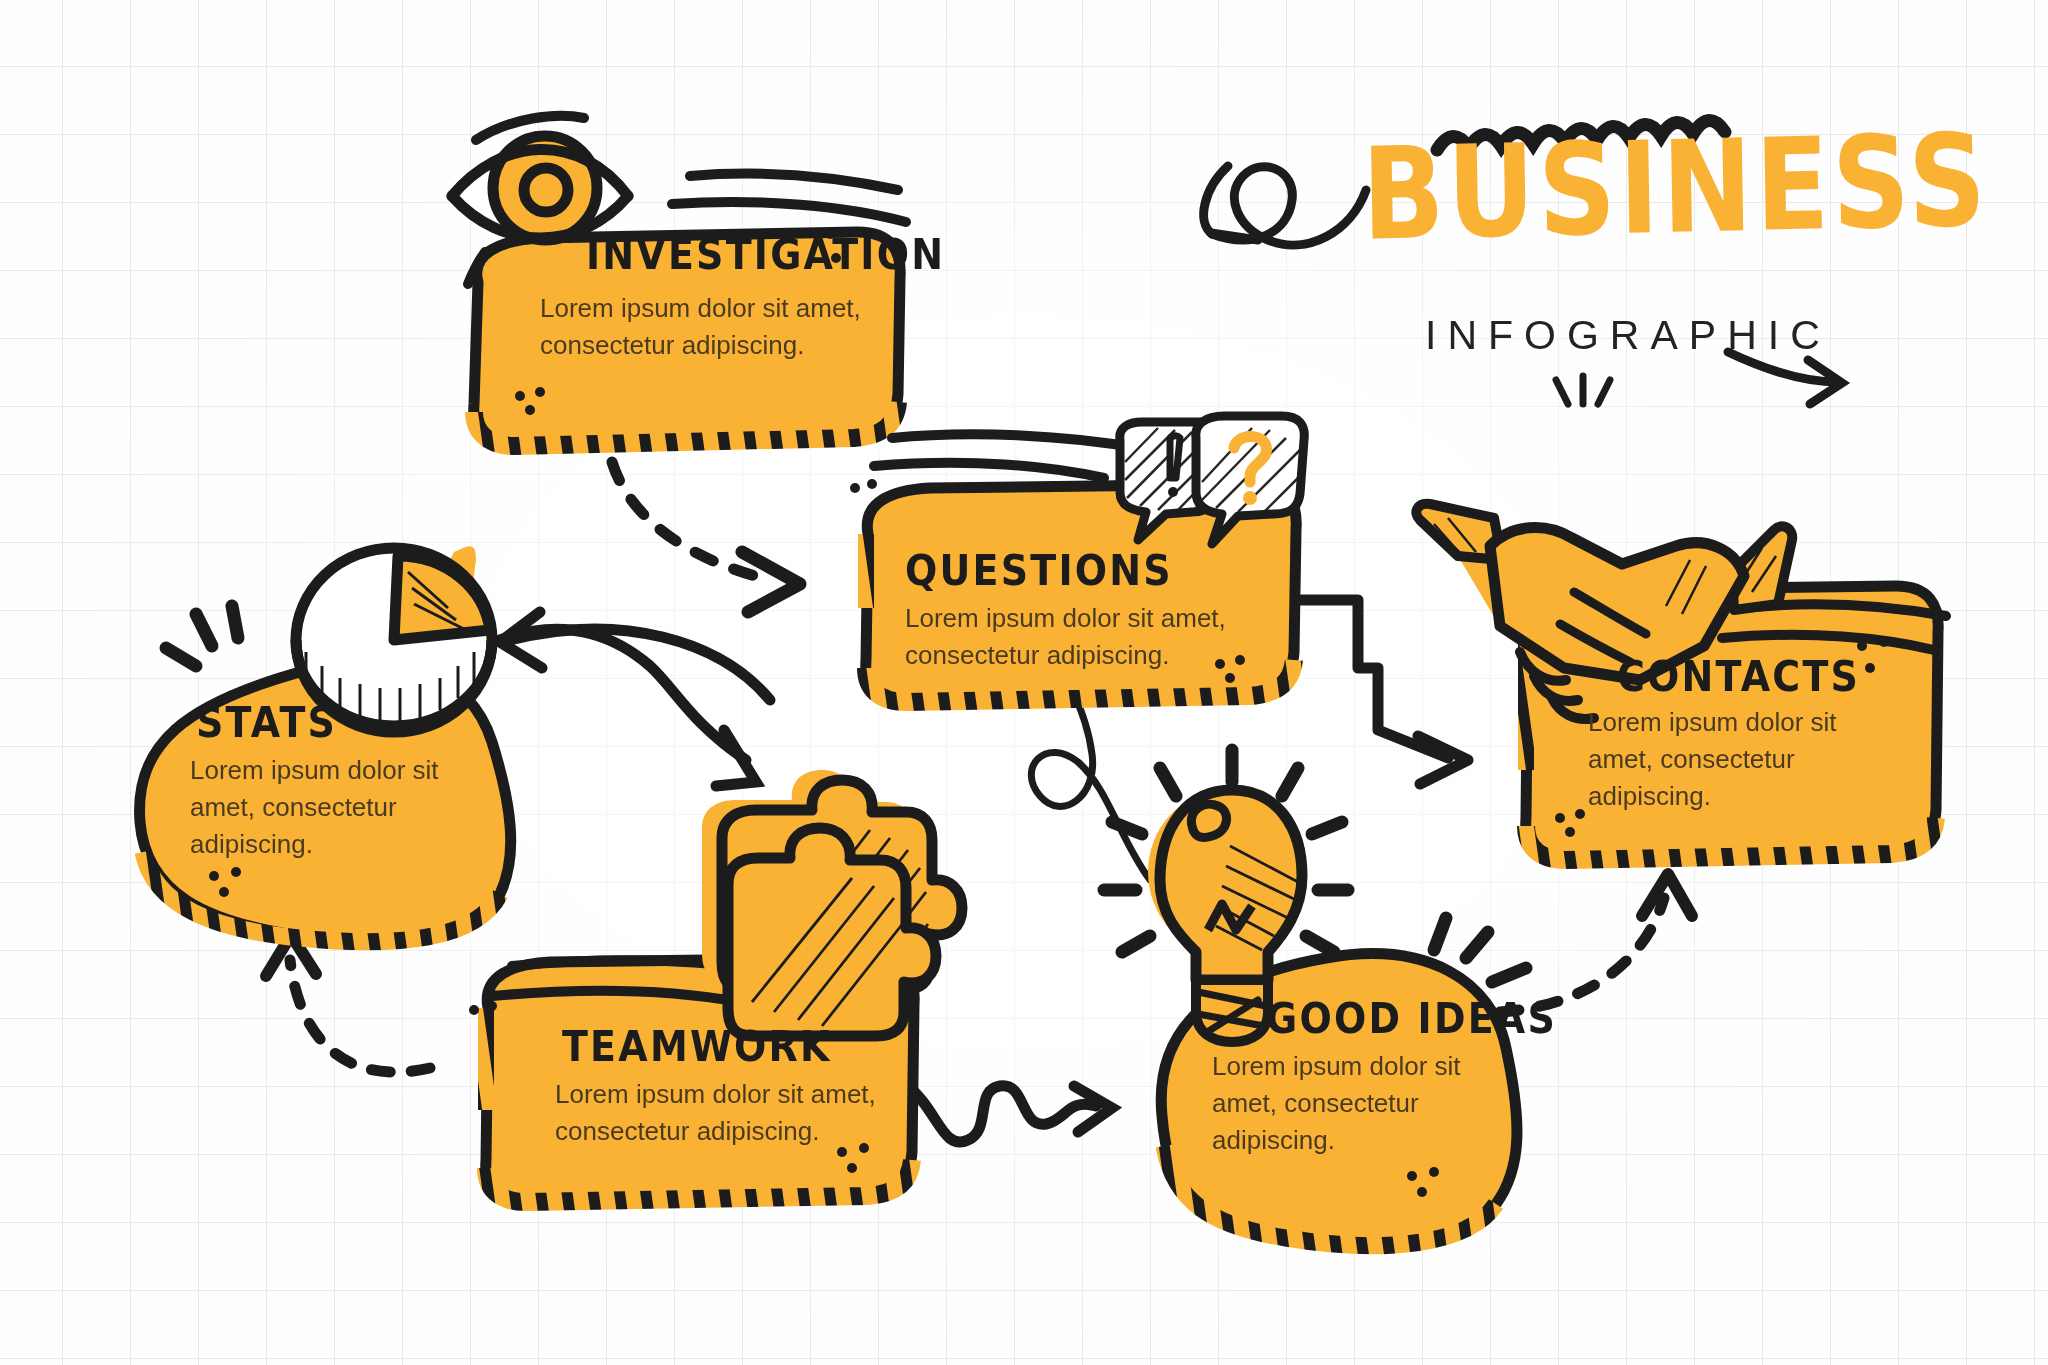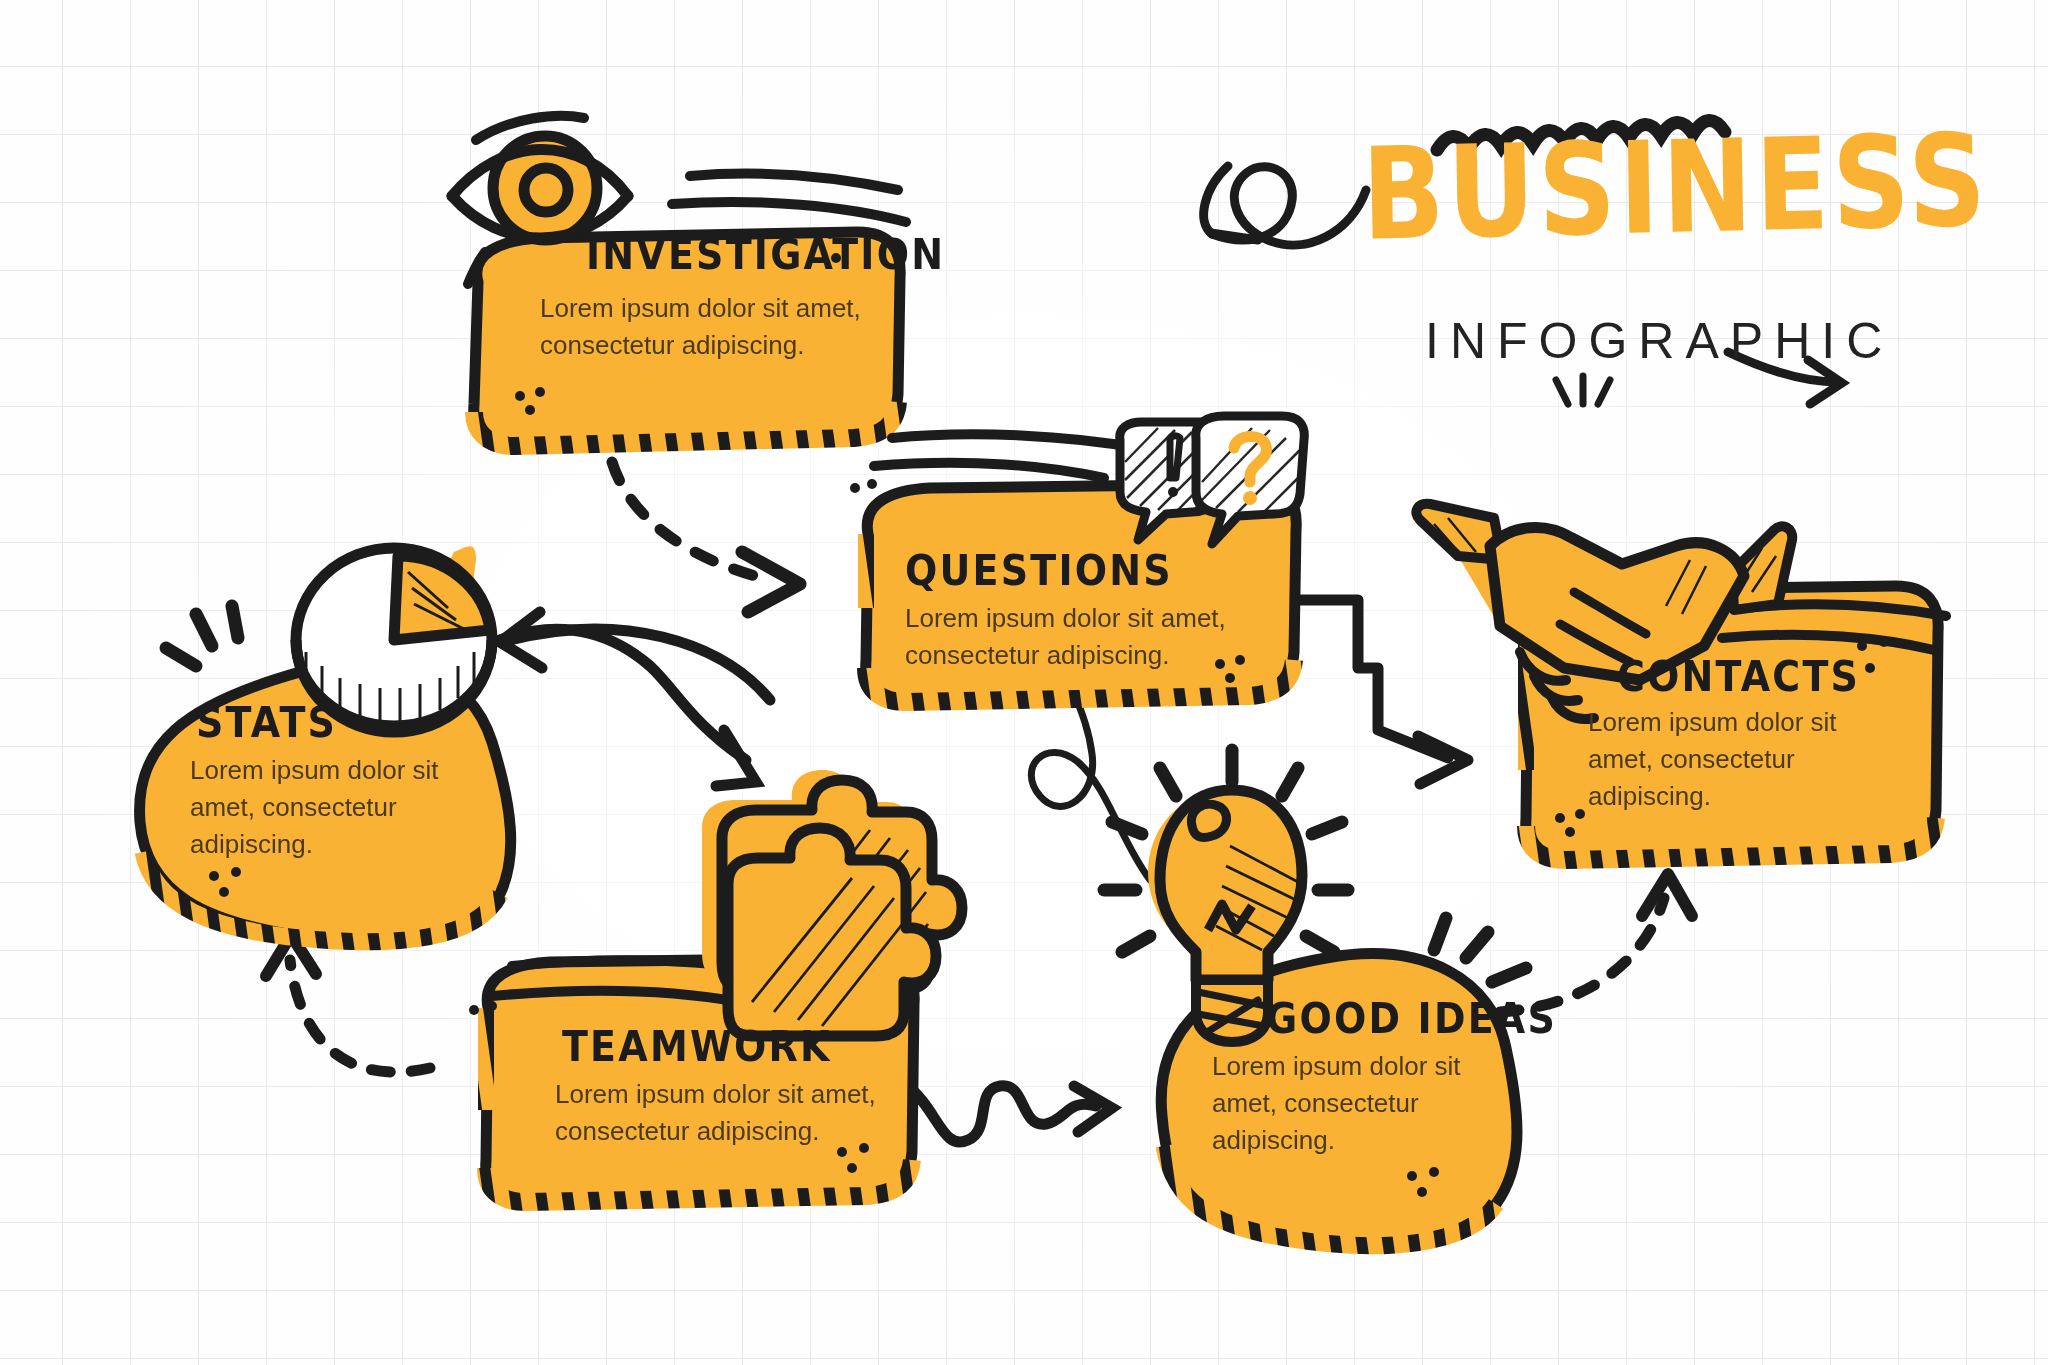--- a/index.html
+++ b/index.html
@@ -68,21 +68,21 @@
     letter-spacing: 3px;
     transform: scaleY(1.18) rotate(-1.1deg);
     transform-origin: left center;
     white-space: nowrap;
   }
   #title-infographic {
     position: absolute;
     left: 1425px;
     top: 312px;
     font-family: "Liberation Sans", sans-serif;
-    font-size: 50px;
+    font-size: 41px;
     font-weight: 300;
     color: #232323;
     letter-spacing: 11px;
     white-space: nowrap;
   }
 </style>
 </head>
 <body>
 
 <div id="canvas">

